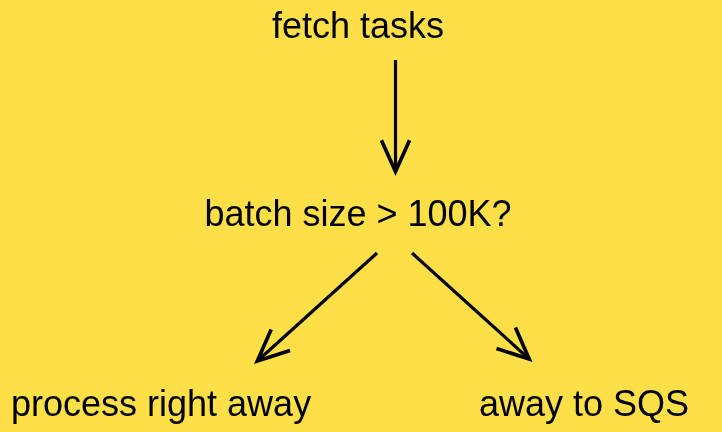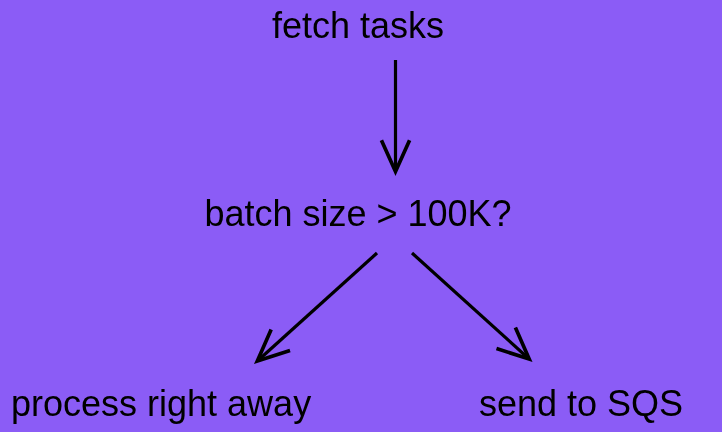--- a/index.html
+++ b/index.html
@@ -5,21 +5,21 @@
 <style>
   html, body {
     margin: 0;
     padding: 0;
     background: #ffffff;
   }
   #canvas {
     position: relative;
     width: 722px;
     height: 432px;
-    background: #8b5cf6;
+    background: #fde047;
     overflow: hidden;
     font-family: "Liberation Sans", sans-serif;
   }
   #edges {
     position: absolute;
     left: 0;
     top: 0;
     width: 722px;
     height: 432px;
   }
@@ -80,15 +80,15 @@
 
     <line x1="412" y1="253" x2="528" y2="358" stroke="#000000" stroke-width="3.2" stroke-linecap="butt" marker-end="url(#arrow-open)"></line>
   </svg>
 
   <div class="node-label" id="node-start">fetch tasks</div>
 
   <div class="node-label" id="node-decision">batch size &gt; 100K?</div>
 
   <div class="node-label" id="node-left">process right away</div>
 
-  <div class="node-label" id="node-right">send to SQS</div>
+  <div class="node-label" id="node-right">away to SQS</div>
 
 </div>
 
 </body></html>

